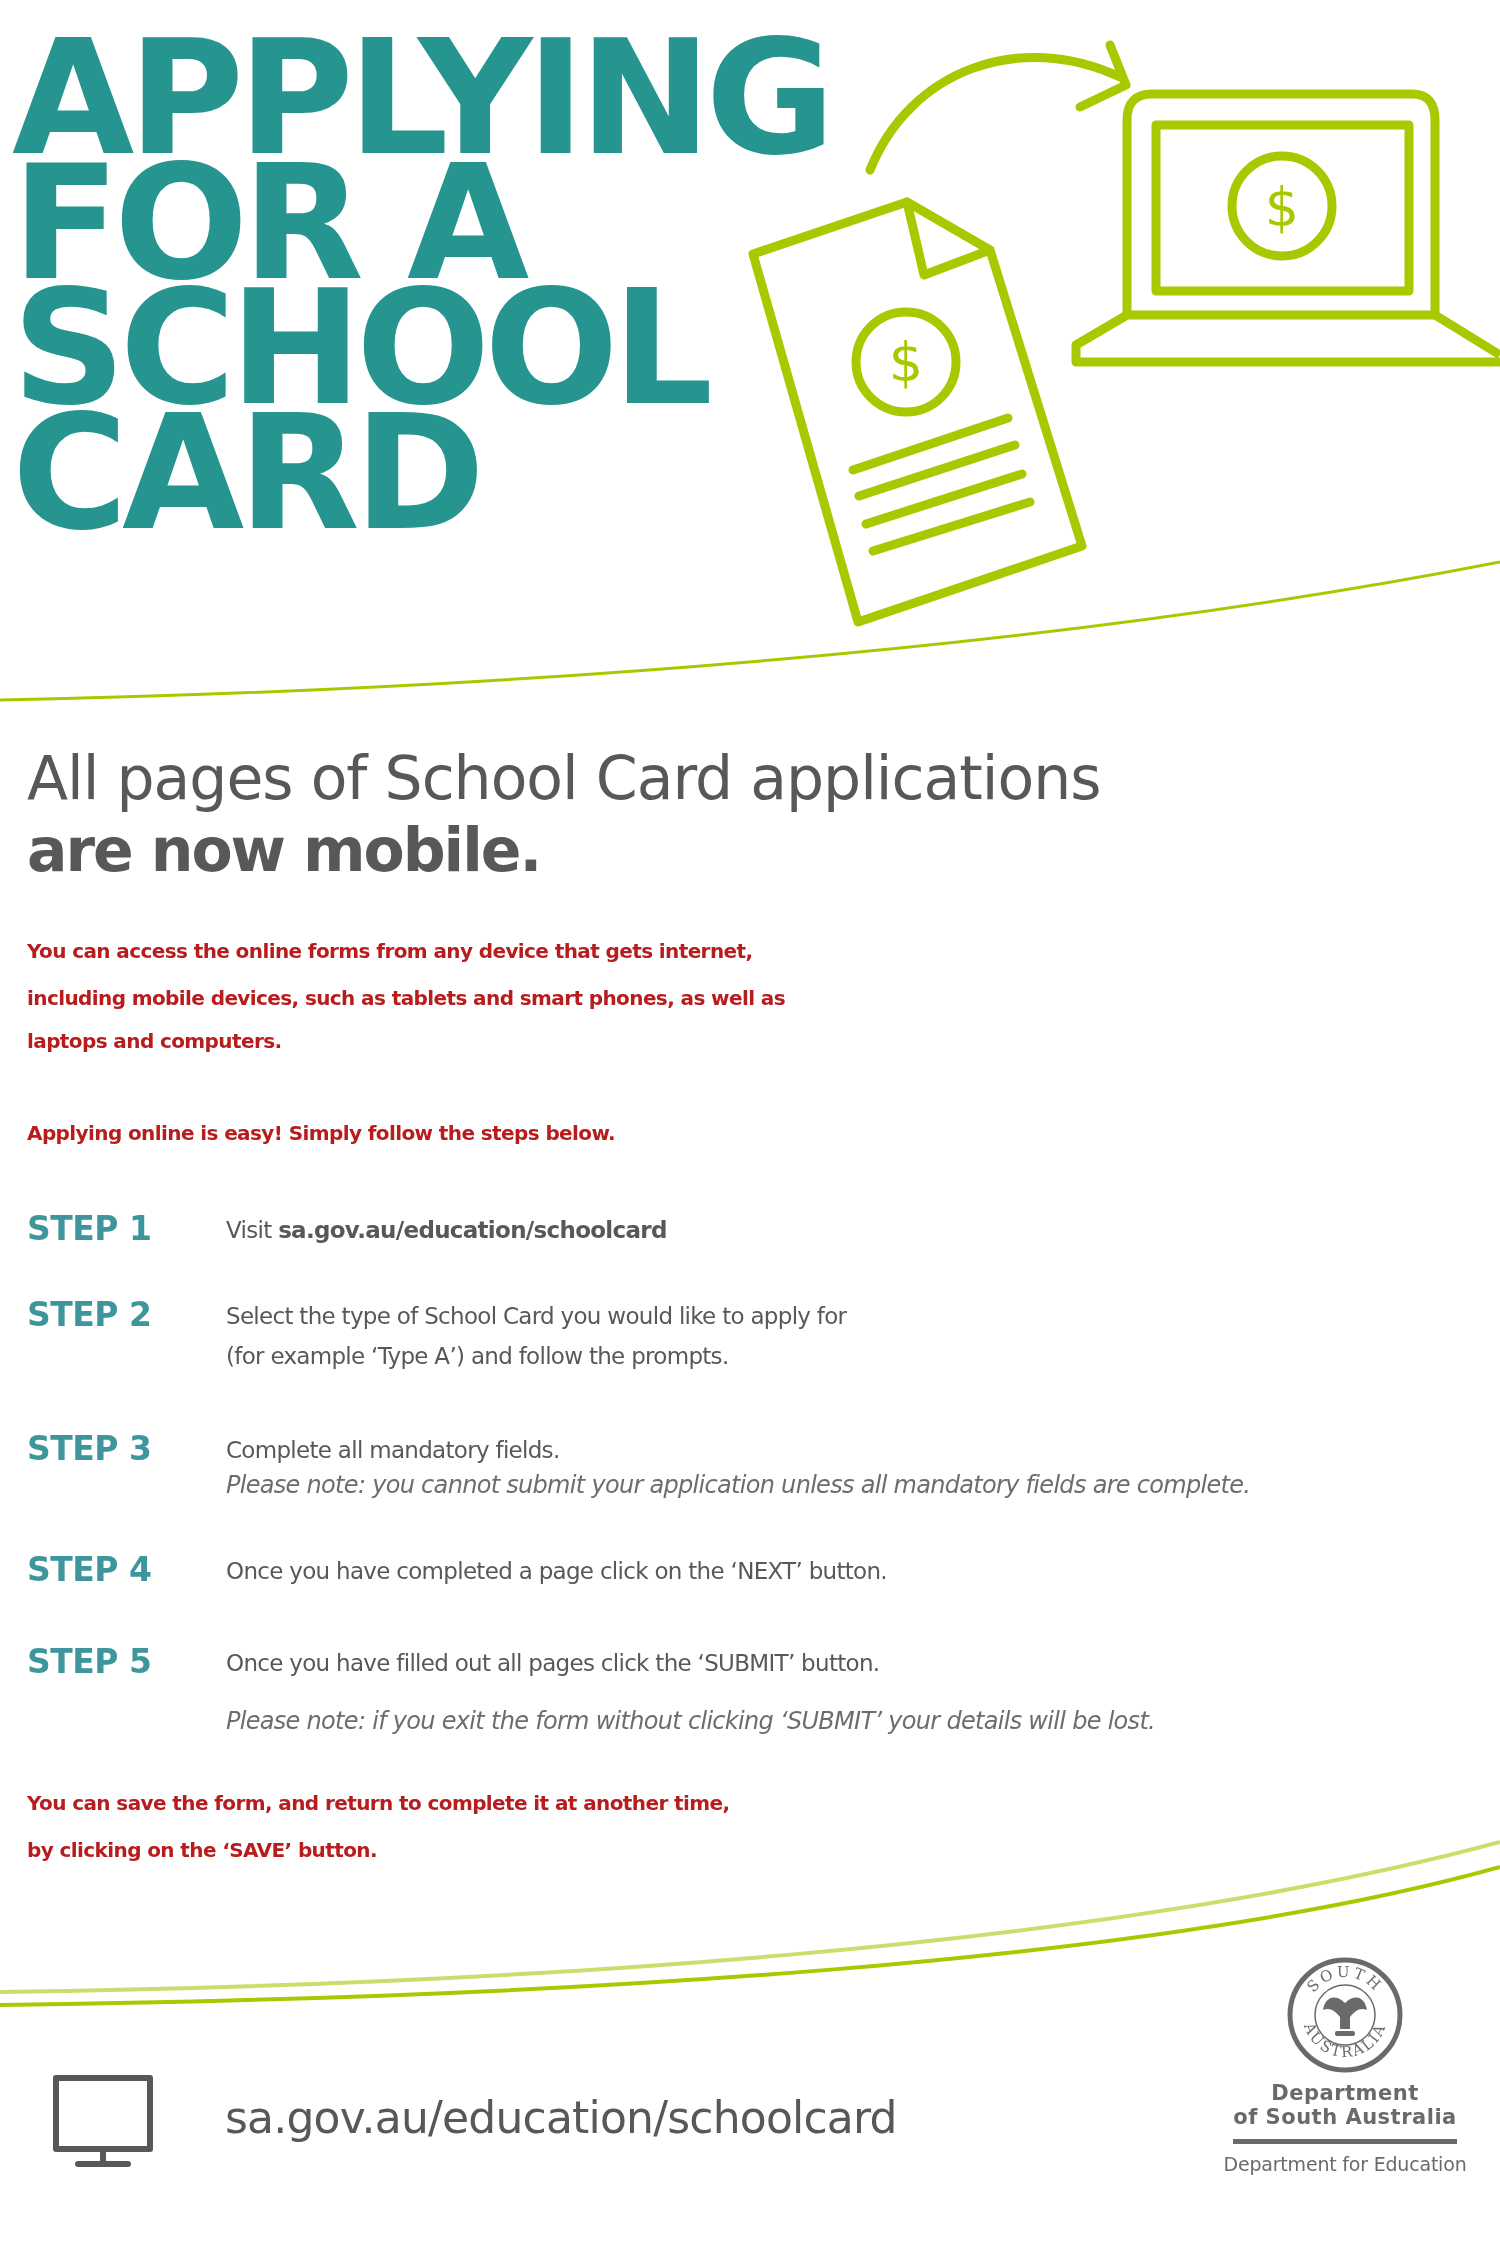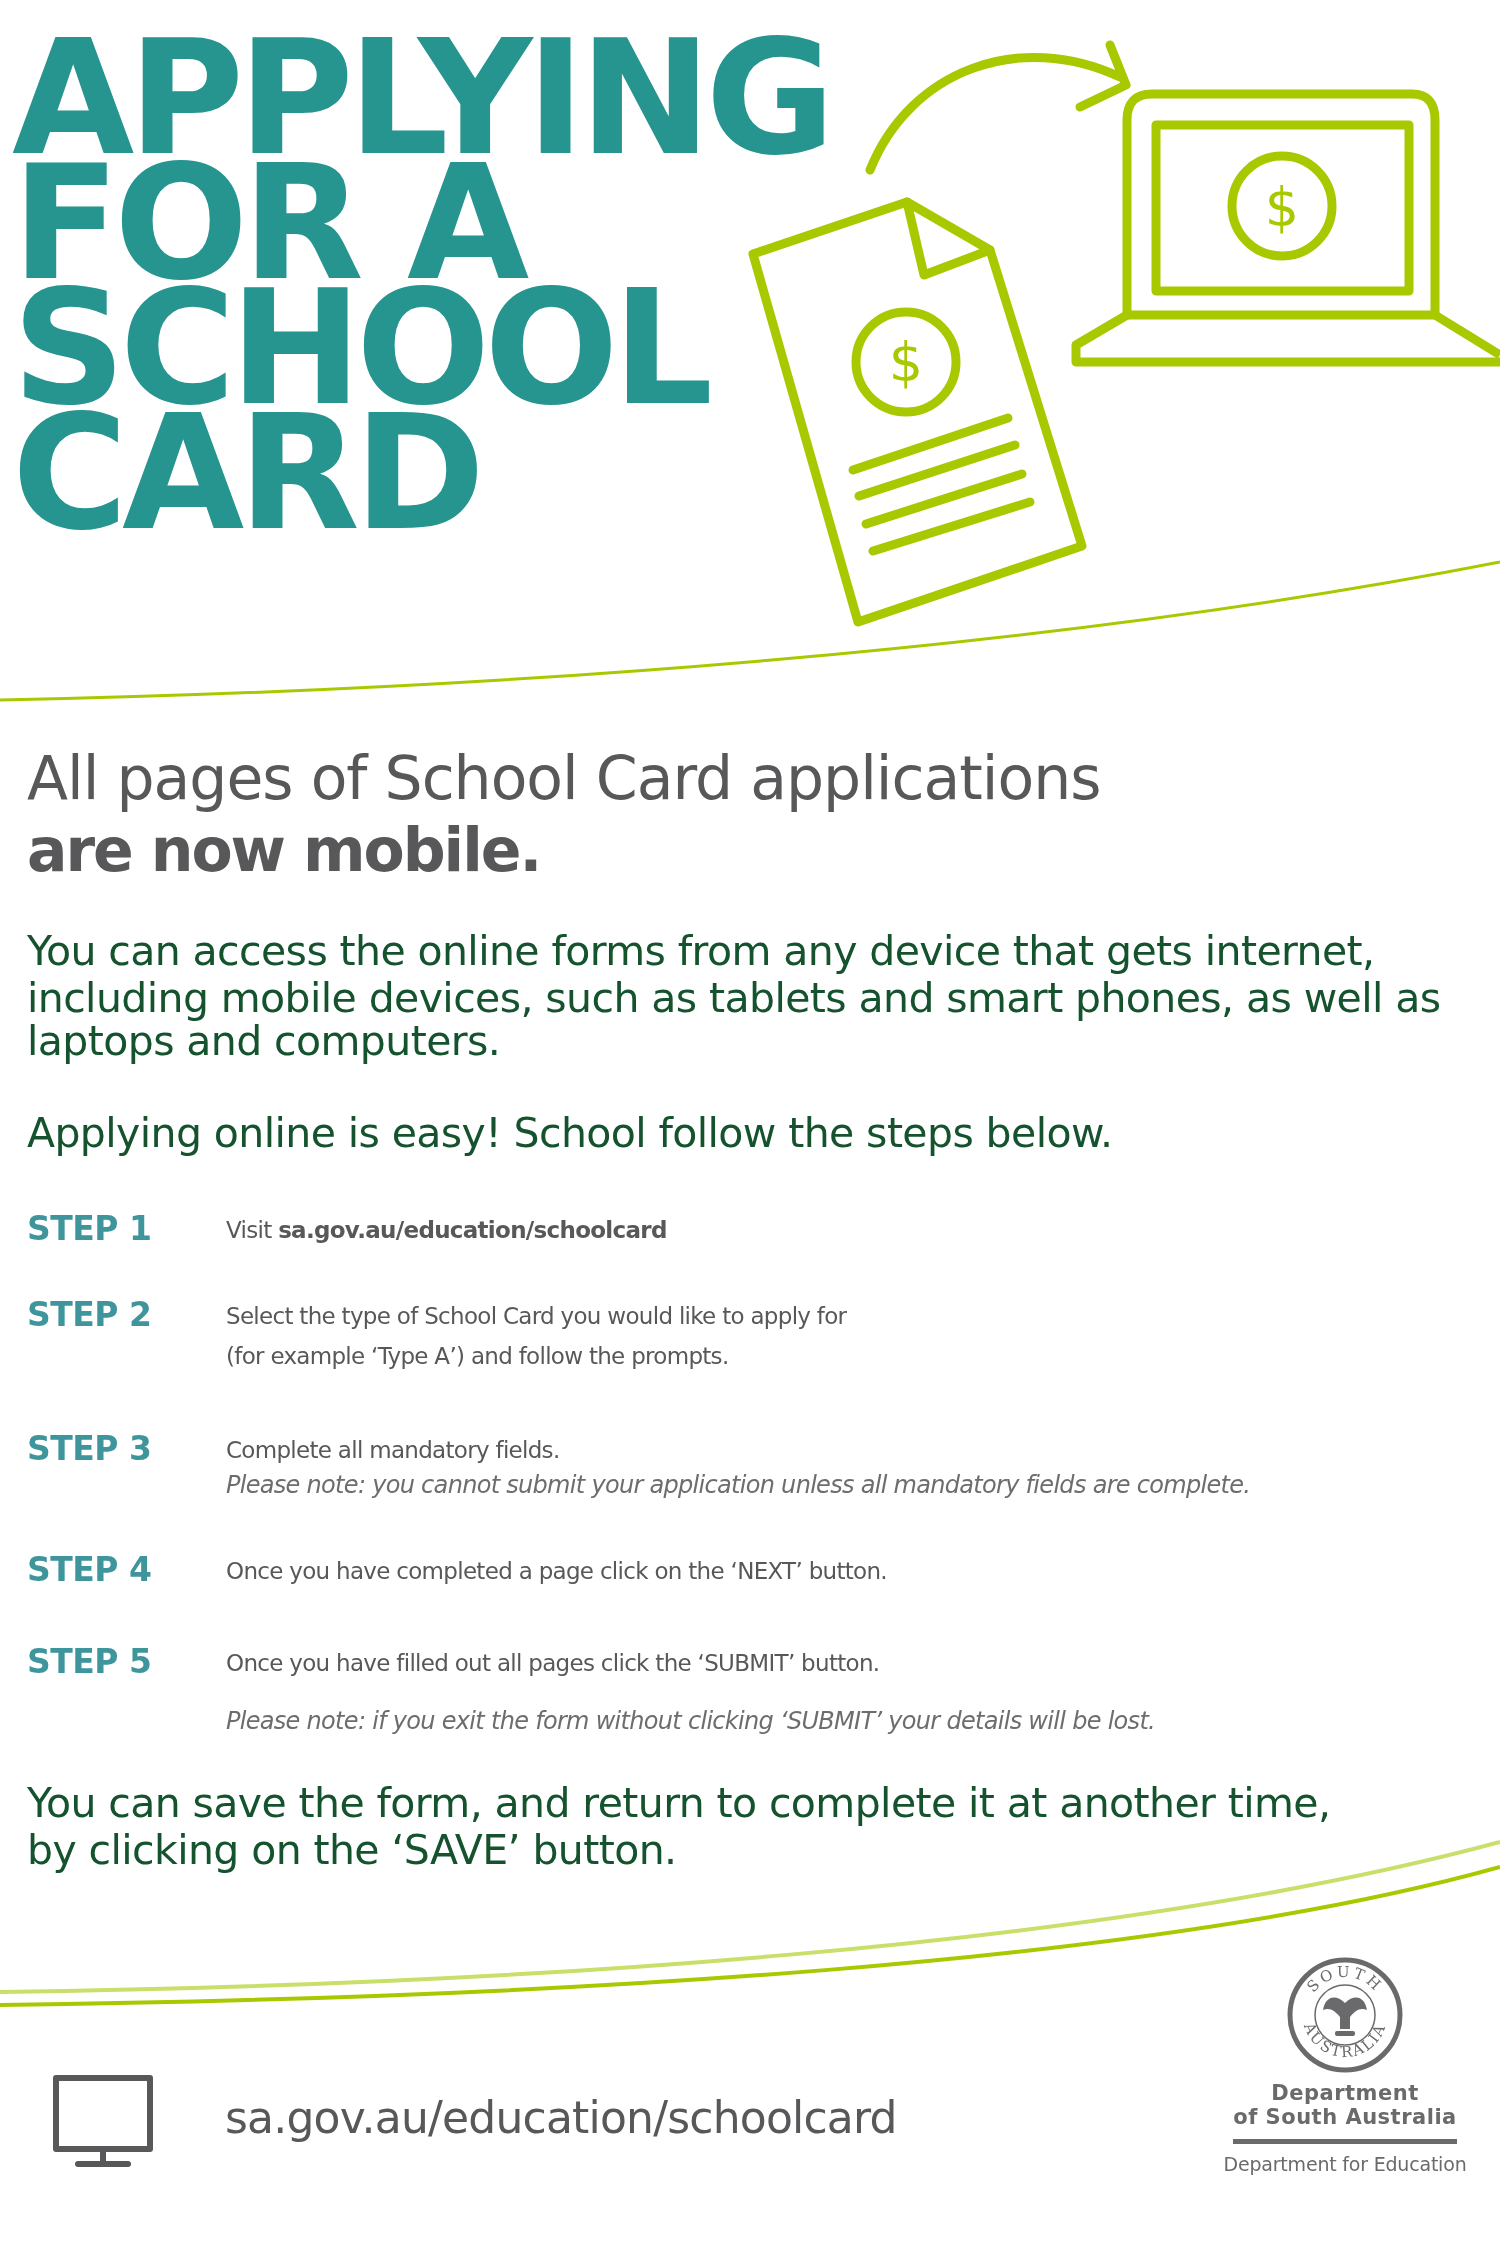--- a/index.html
+++ b/index.html
@@ -6,22 +6,22 @@
   body { width:1500px; height:2250px; position:relative; overflow:hidden;
          font-family:"Liberation Sans", sans-serif; color:#58585a; }
   .title-line { position:absolute; left:12px; margin:0; font-family:"DejaVu Sans", sans-serif;
                 font-weight:bold; color:#26948f; font-size:158px; line-height:125px; letter-spacing:-6px;
                 white-space:nowrap; }
   .art { position:absolute; left:0; top:0; }
   .heading-light { position:absolute; left:27px; top:742px; font-size:60px; line-height:72px; color:#58585a;
                    font-family:"DejaVu Sans", sans-serif; font-weight:normal; letter-spacing:-1px; white-space:nowrap; margin:0; }
   .heading-bold { position:absolute; left:27px; top:814px; font-size:60px; line-height:72px; color:#58585a;
                   font-family:"DejaVu Sans", sans-serif; font-weight:bold; letter-spacing:-2px; white-space:nowrap; margin:0; }
-  .body-p { position:absolute; left:27px; font-size:41px; line-height:46px; color:#14532d;
-            font-family:"DejaVu Sans", sans-serif; font-weight:normal; letter-spacing:-0.6px; margin:0; white-space:nowrap; }
+  .body-p { position:absolute; left:27px; font-size:20px; line-height:46px; color:#b91c1c;
+            font-family:"DejaVu Sans", sans-serif; font-weight:bold; letter-spacing:-0.6px; margin:0; white-space:nowrap; }
   .step { position:absolute; left:0; width:1500px; }
   .step-label { position:absolute; left:27px; top:0; font-family:"DejaVu Sans", sans-serif; font-weight:bold;
                 font-size:33px; line-height:46px; color:#3f959c; letter-spacing:-0.5px; white-space:nowrap; }
   .step-text { position:absolute; left:226px; top:0; font-family:"DejaVu Sans", sans-serif; font-size:23px;
                line-height:48px; color:#58585a; letter-spacing:-0.7px; white-space:nowrap; }
   .step-text b { font-weight:bold; }
   .step-note { position:absolute; left:226px; font-family:"DejaVu Sans", sans-serif; font-style:italic;
                font-size:24px; line-height:30px; color:#6d6d6f; letter-spacing:-0.7px; white-space:nowrap; }
   .footer-url { position:absolute; left:225px; top:2090px; font-family:"DejaVu Sans", sans-serif;
                 font-size:44px; line-height:56px; color:#58585a; letter-spacing:-0.8px; white-space:nowrap; }
@@ -81,21 +81,21 @@
   </g>
 </svg>
 
 <h2 class="heading-light">All pages of School Card applications</h2>
 <h2 class="heading-bold">are now mobile.</h2>
 
 <div>
   <p class="body-p" style="top:928px;">You can access the online forms from any device that gets internet,</p>
   <p class="body-p" style="top:975px;">including mobile devices, such as tablets and smart phones, as well as</p>
   <p class="body-p" style="top:1018px;">laptops and computers.</p>
-  <p class="body-p" style="top:1110px;">Applying online is easy! School follow the steps below.</p>
+  <p class="body-p" style="top:1110px;">Applying online is easy! Simply follow the steps below.</p>
 </div>
 
 <div>
   <div class="step" style="top:1206px;">
     <span class="step-label">STEP 1</span>
     <span class="step-text"><span>Visit </span><b>sa.gov.au/education/schoolcard</b></span>
   </div>
 
   <div class="step" style="top:1292px;">
     <span class="step-label">STEP 2</span>

